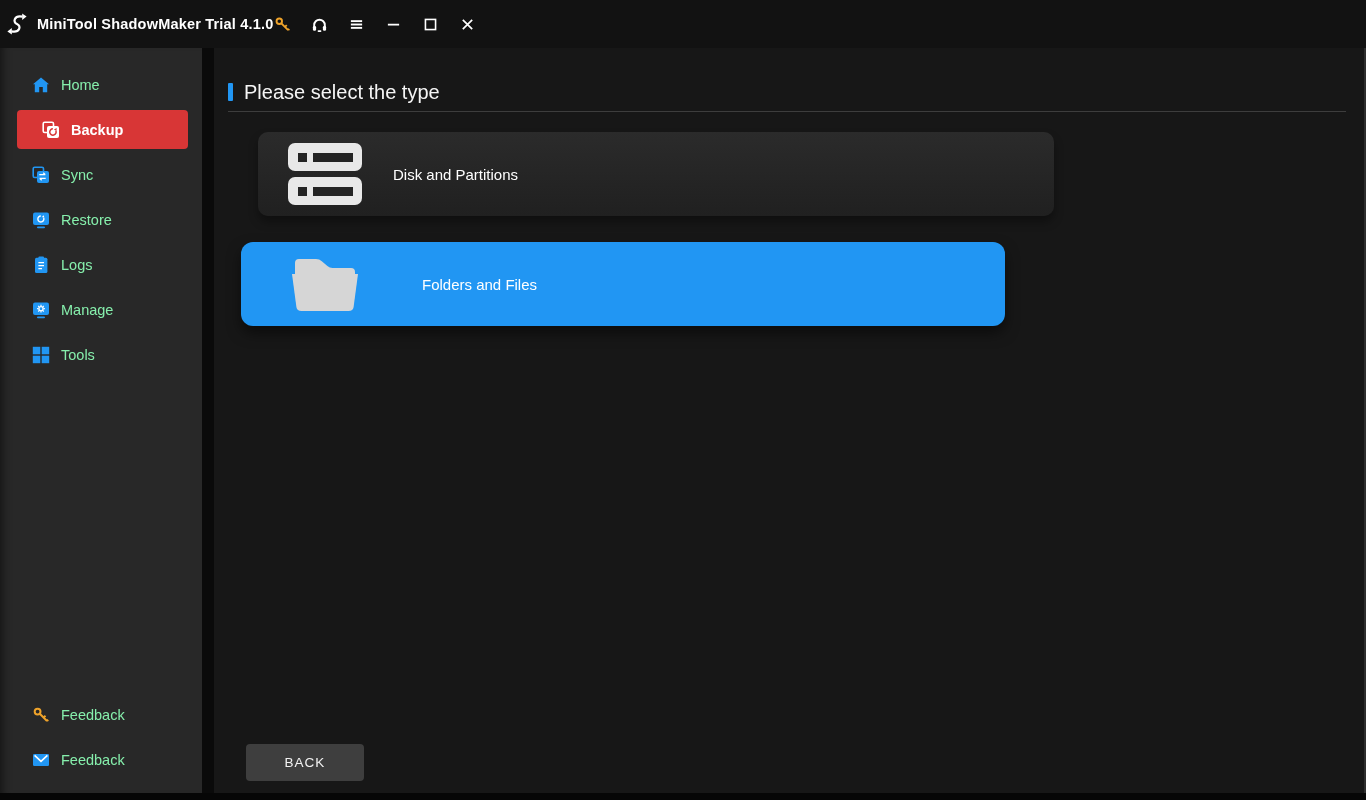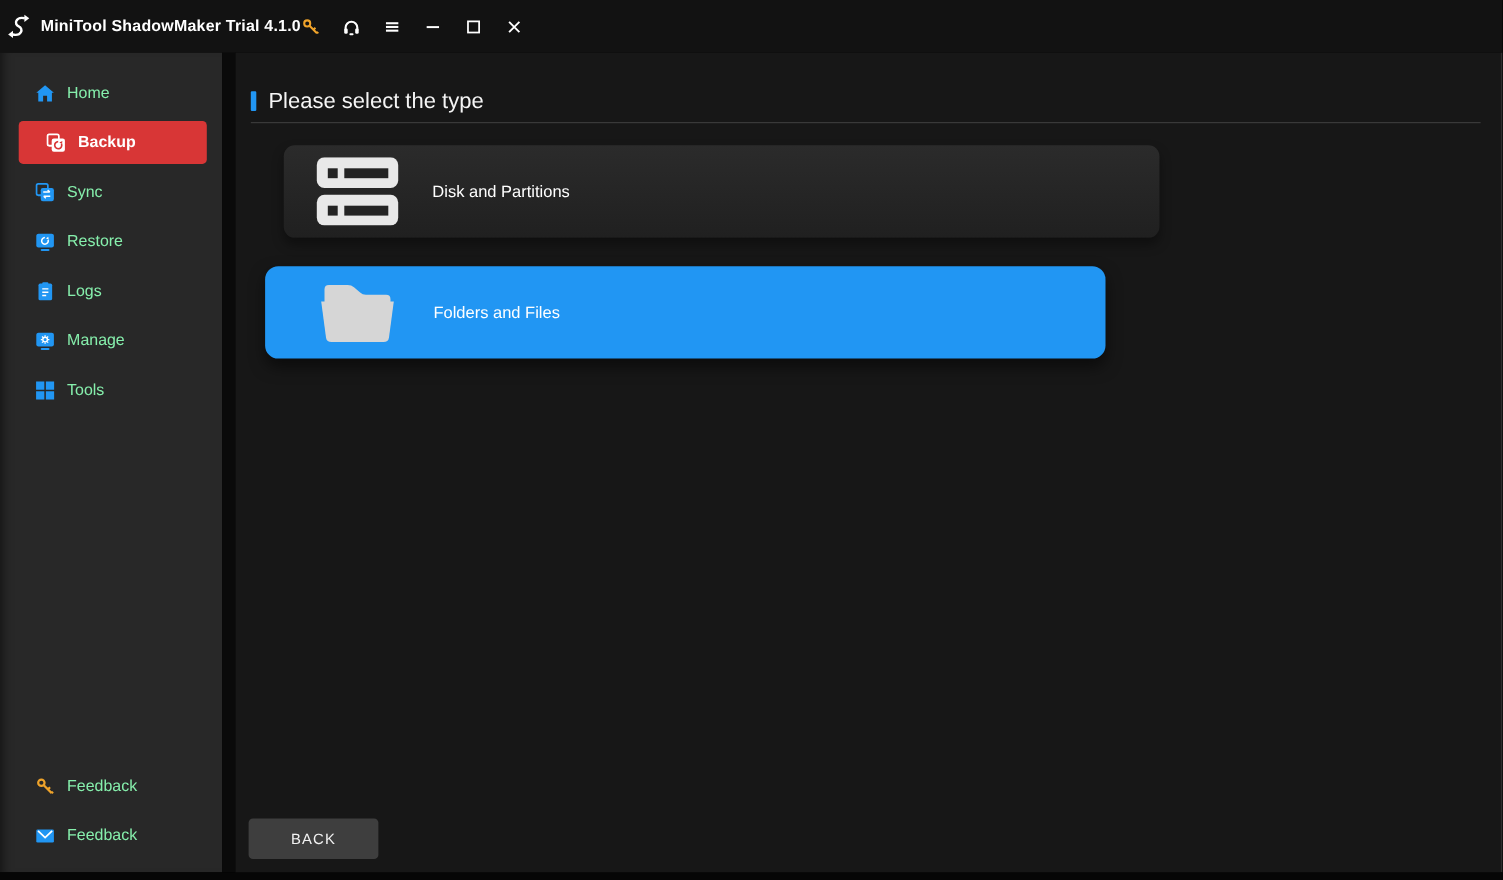--- a/index.html
+++ b/index.html
@@ -37,27 +37,27 @@
   .heading { color:#f5f5f5; font-size:20px; font-weight:400; }
   .divider { height:1px; background:#3d3d3d; margin-top:9px; }
 
   .card { height:84px; border-radius:10px; display:flex; align-items:center; cursor:pointer; }
   .card-disk { width:796px; margin:20px 0 0 30px;
                background:linear-gradient(180deg,#2b2b2b,#202020);
                box-shadow:0 6px 10px rgba(0,0,0,.35); }
   .card-disk .card-icon { margin-left:29px; }
   .card-disk .card-label { margin-left:30px; }
   .card-folder { width:764px; height:84px; margin:26px 0 0 13px; background:#2196f3;
-                 border-radius:12px; box-shadow:0 7px 14px rgba(0,0,0,.5); }
+                 border-radius:12px; box-shadow:0 7px 14px rgba(0,0,0,.5);gap:28px; }
   .card-folder .card-icon { margin-left:46px; }
   .card-folder .card-label { margin-left:31px; }
   .card-icon { width:76px; flex:none; display:flex; align-items:center; }
   .card-label { color:#ffffff; font-size:15px; }
 
-  .back-btn { position:absolute; left:12px; bottom:12px; width:118px; height:37px;
+  .back-btn { position:absolute; left:32px; bottom:12px; width:118px; height:37px;
               background:#3e3e3e; border:none; border-radius:4px; color:#f2f2f2;
               font-size:13.5px; letter-spacing:1px; font-family:inherit; cursor:pointer; }
 
   .bottom-strip { height:7px; background:#060606; flex:none; }
 
   svg { display:block; }
 </style>
 </head>
 <body>
 

